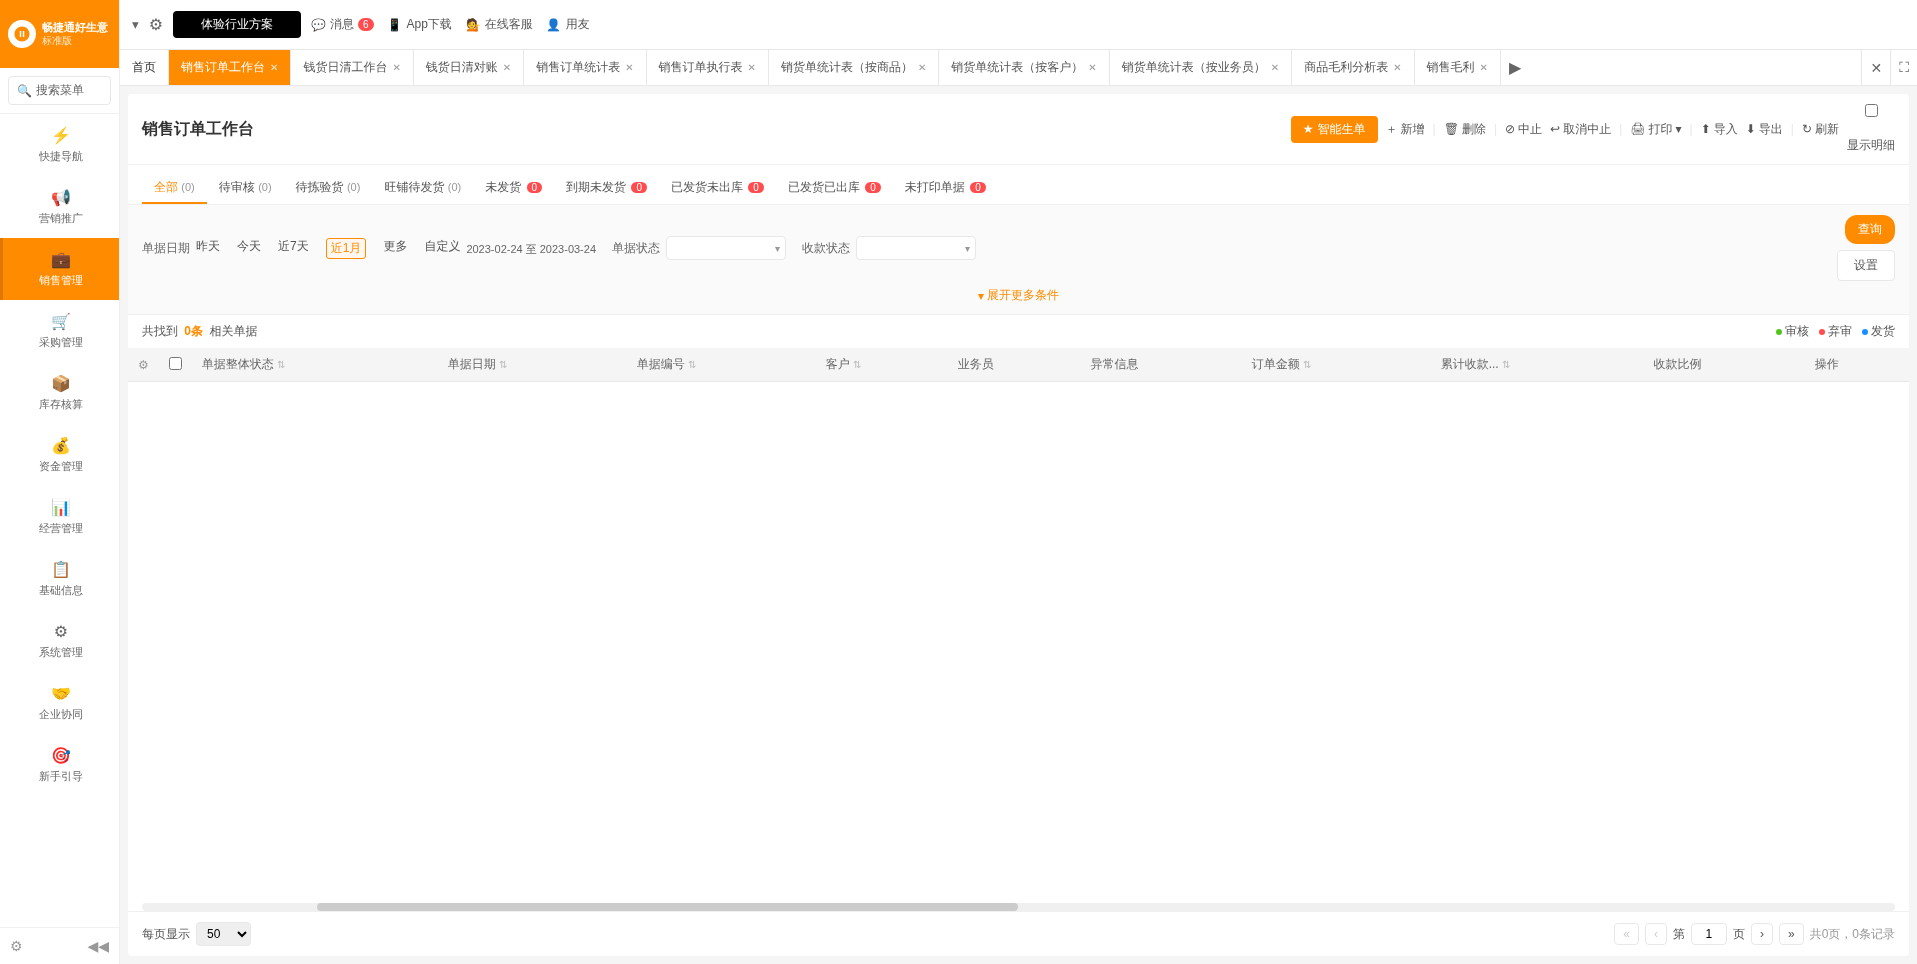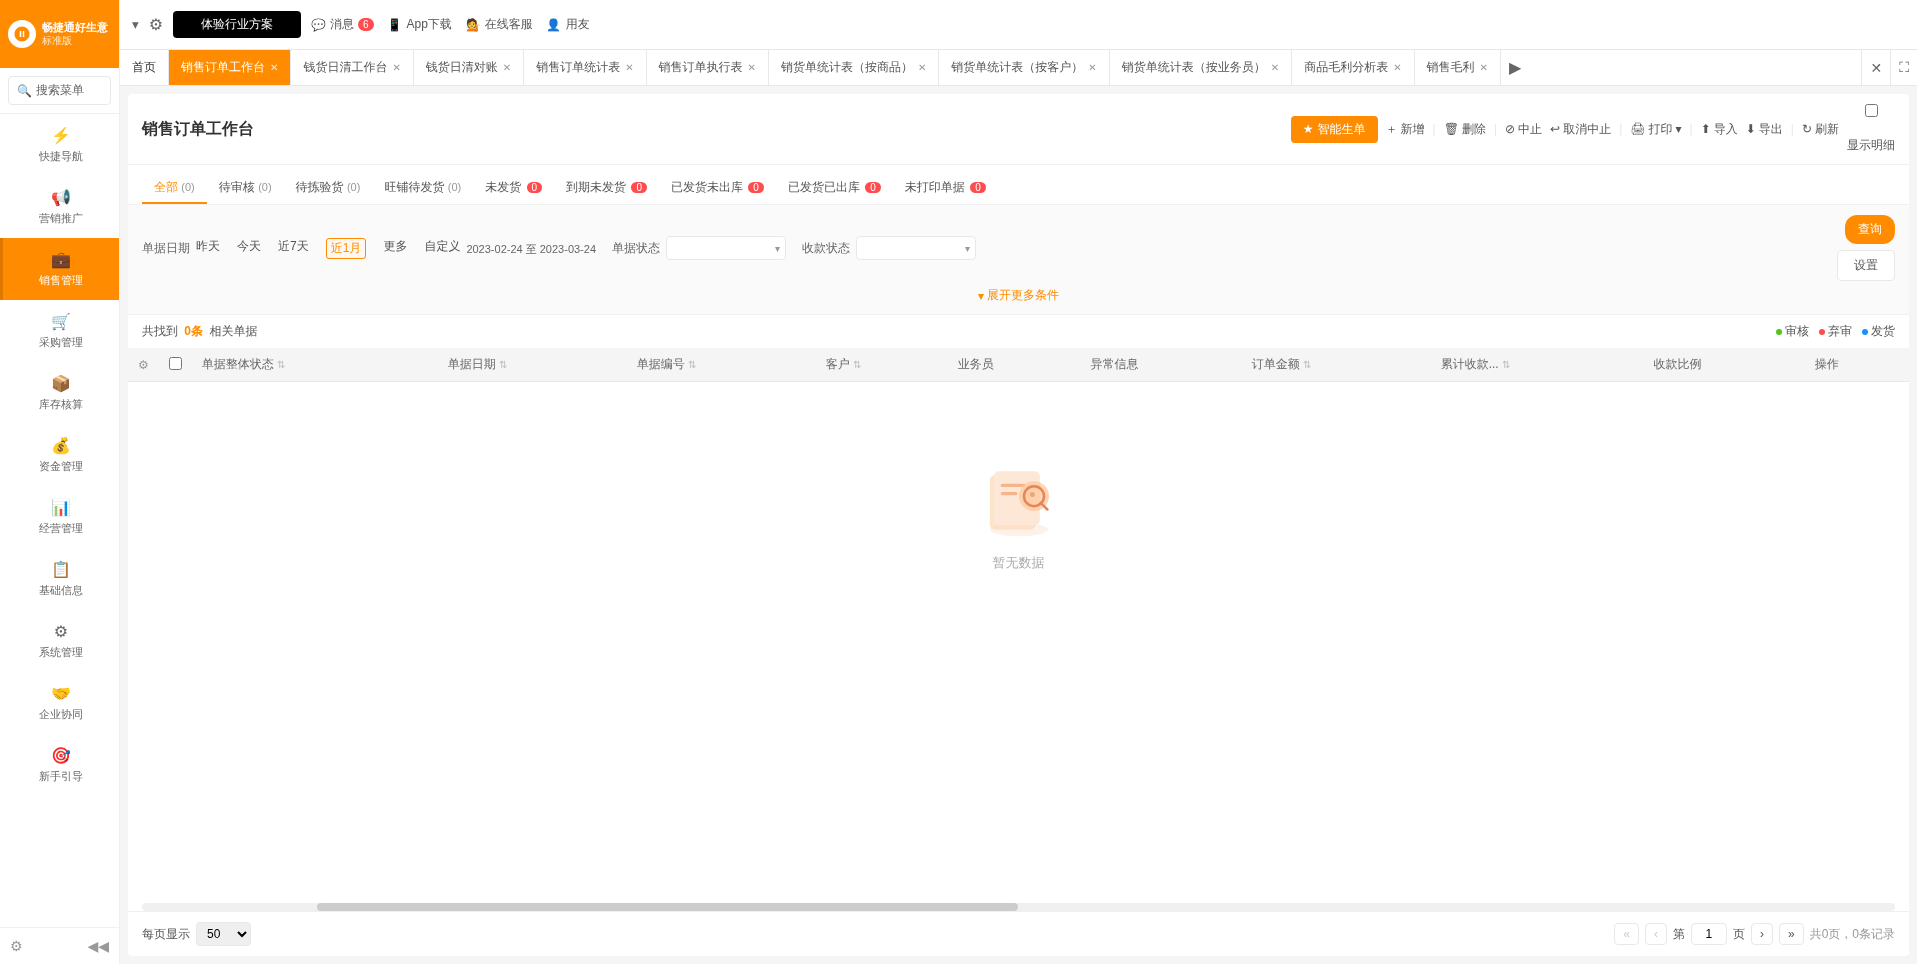--- a/index.html
+++ b/index.html
@@ -473,34 +473,20 @@
             </th>
             <th>收款比例</th>
             <th>操作</th>
           </tr>
         </thead>
         <tbody>
           
         </tbody>
       </table>
 
-      <div class="empty-state">
-        <svg class="empty-icon" viewBox="0 0 120 120">
-          <ellipse cx="60" cy="105" rx="35" ry="8" fill="#fde8d8" opacity="0.6"></ellipse>
-          <rect x="25" y="40" width="55" height="65" rx="6" fill="#fddcbb" opacity="0.8"></rect>
-          <rect x="30" y="35" width="55" height="65" rx="6" fill="#fde8d8"></rect>
-          <rect x="38" y="50" width="30" height="4" rx="2" fill="#f5b48a"></rect>
-          <rect x="38" y="60" width="20" height="4" rx="2" fill="#f5b48a"></rect>
-          <circle cx="78" cy="65" r="18" fill="#ffcba0" opacity="0.8"></circle>
-          <circle cx="78" cy="65" r="12" fill="none" stroke="#e8845a" stroke-width="3"></circle>
-          <line x1="86" y1="73" x2="94" y2="81" stroke="#e8845a" stroke-width="3" stroke-linecap="round"></line>
-          <circle cx="76" cy="63" r="3" fill="#e8845a" opacity="0.6"></circle>
-        </svg>
-        <span class="empty-text">暂无数据</span>
-      </div>
     </div>
 
     <div class="scrollbar-area">
       <div class="scrollbar-thumb"></div>
     </div>
 
     <div class="table-footer">
       <div class="page-size">
         <span>每页显示</span>
         <select class="page-size-select">

